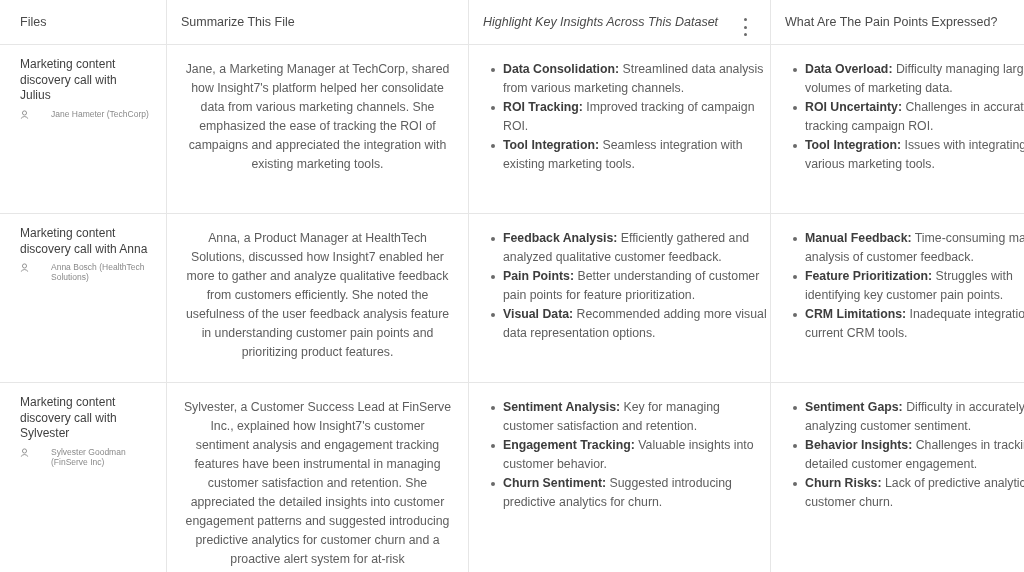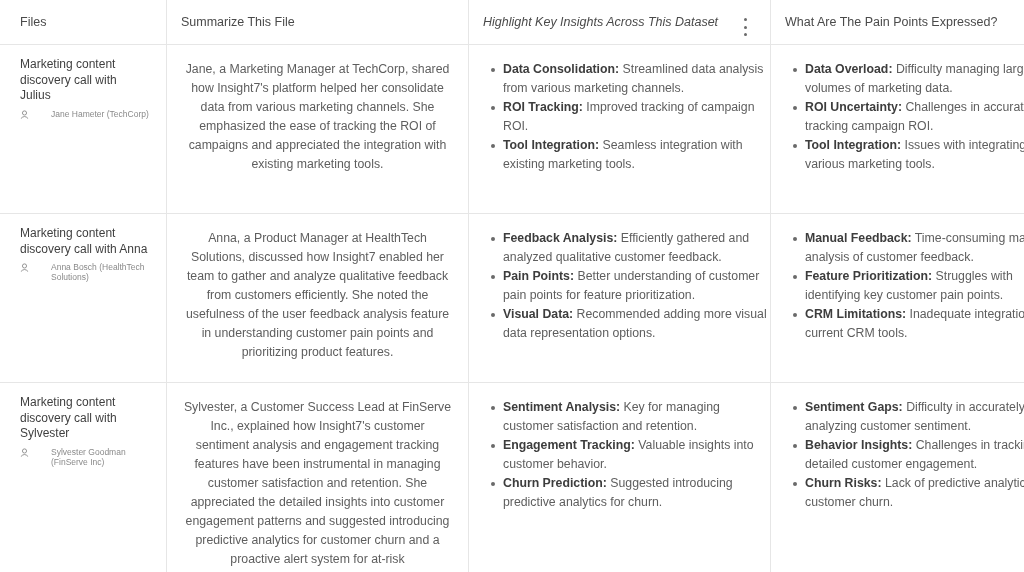--- a/index.html
+++ b/index.html
@@ -118,21 +118,21 @@
   <div class="cell">
     <div class="file-title">Marketing content discovery call with Anna</div>
     <div class="file-owner">
       <svg width="9" height="9" viewBox="0 0 10 10">
           <circle cx="5" cy="3.3" r="2.3" fill="none" stroke="#8a8a8a" stroke-width="1"></circle>
           <path d="M1 9.5 Q5 5 9 9.5" fill="none" stroke="#8a8a8a" stroke-width="1"></path>
         </svg>
       <span>Anna Bosch (HealthTech Solutions)</span>
     </div>
   </div>
-  <div class="cell summary"><span>Anna, a Product Manager at HealthTech Solutions, discussed how Insight7 enabled her team to gather and analyze qualitative feedback from customers efficiently. She noted the usefulness of the user feedback analysis feature in understanding customer pain points and prioritizing product features.</span></div>
+  <div class="cell summary"><span>Anna, a Product Manager at HealthTech Solutions, discussed how Insight7 enabled her more to gather and analyze qualitative feedback from customers efficiently. She noted the usefulness of the user feedback analysis feature in understanding customer pain points and prioritizing product features.</span></div>
   <div class="cell" style="padding:0">
     <ul class="bullets">
       <li><b>Feedback Analysis:</b><span> Efficiently gathered and analyzed qualitative customer feedback.</span></li>
       <li><b>Pain Points:</b><span> Better understanding of customer pain points for feature prioritization.</span></li>
       <li><b>Visual Data:</b><span> Recommended adding more visual data representation options.</span></li>
     </ul>
   </div>
   <div class="cell pain" style="padding:0">
     <ul class="bullets">
       <li><b>Manual Feedback:</b><span> Time-consuming manual</span><br><span>analysis of customer feedback.</span></li>
@@ -149,21 +149,21 @@
           <path d="M1 9.5 Q5 5 9 9.5" fill="none" stroke="#8a8a8a" stroke-width="1"></path>
         </svg>
       <span>Sylvester Goodman (FinServe Inc)</span>
     </div>
   </div>
   <div class="cell summary last-row"><span>Sylvester, a Customer Success Lead at FinServe Inc., explained how Insight7's customer sentiment analysis and engagement tracking features have been instrumental in managing customer satisfaction and retention. She appreciated the detailed insights into customer engagement patterns and suggested introducing predictive analytics for customer churn and a proactive alert system for at-risk</span></div>
   <div class="cell last-row" style="padding:0">
     <ul class="bullets">
       <li><b>Sentiment Analysis:</b><span> Key for managing customer satisfaction and retention.</span></li>
       <li><b>Engagement Tracking:</b><span> Valuable insights into customer behavior.</span></li>
-      <li><b>Churn Prediction:</b><span> Suggested introducing predictive analytics for churn.</span></li>
+      <li><b>Churn Sentiment:</b><span> Suggested introducing predictive analytics for churn.</span></li>
     </ul>
   </div>
   <div class="cell pain last-row" style="padding:0">
     <ul class="bullets">
       <li><b>Sentiment Gaps:</b><span> Difficulty in accurately</span><br><span>analyzing customer sentiment.</span></li>
       <li><b>Behavior Insights:</b><span> Challenges in tracking</span><br><span>detailed customer engagement.</span></li>
       <li><b>Churn Risks:</b><span> Lack of predictive analytics for</span><br><span>customer churn.</span></li>
     </ul>
   </div>
 </div>

